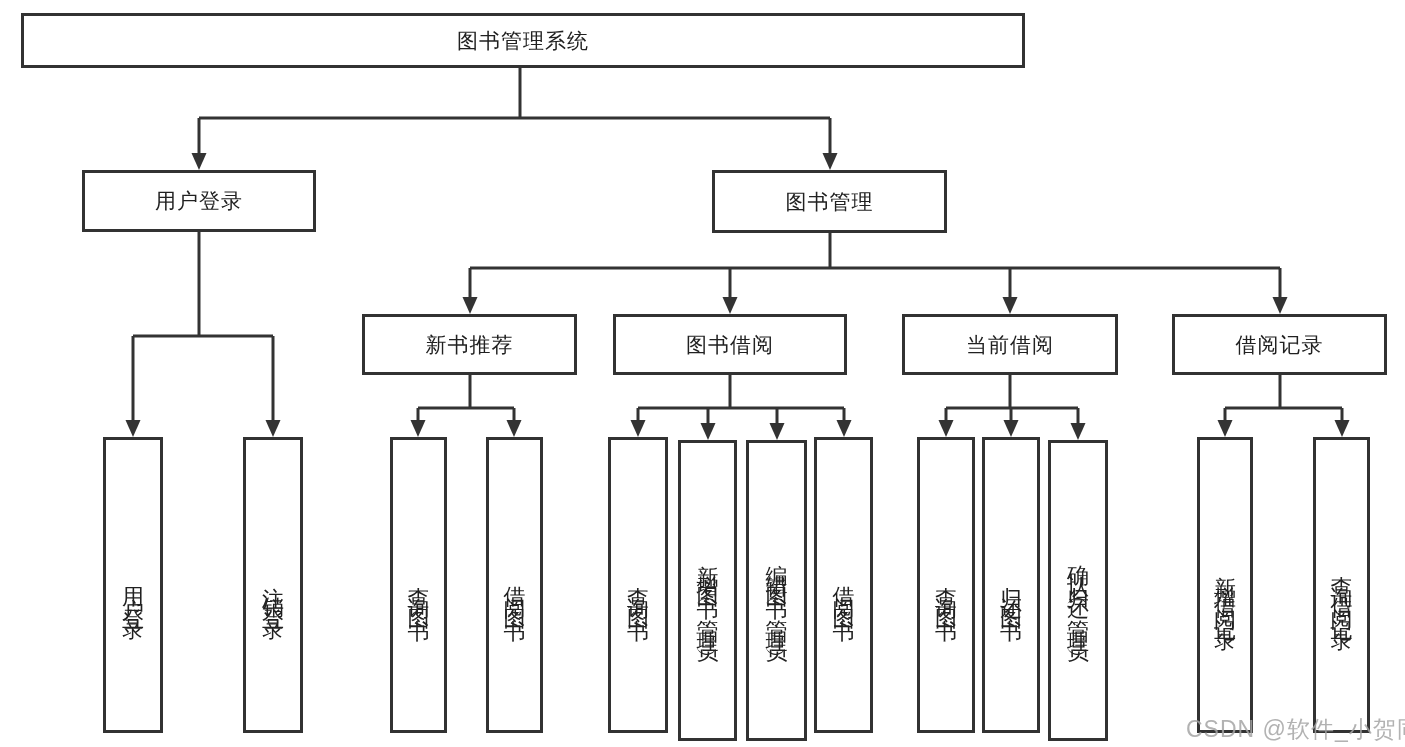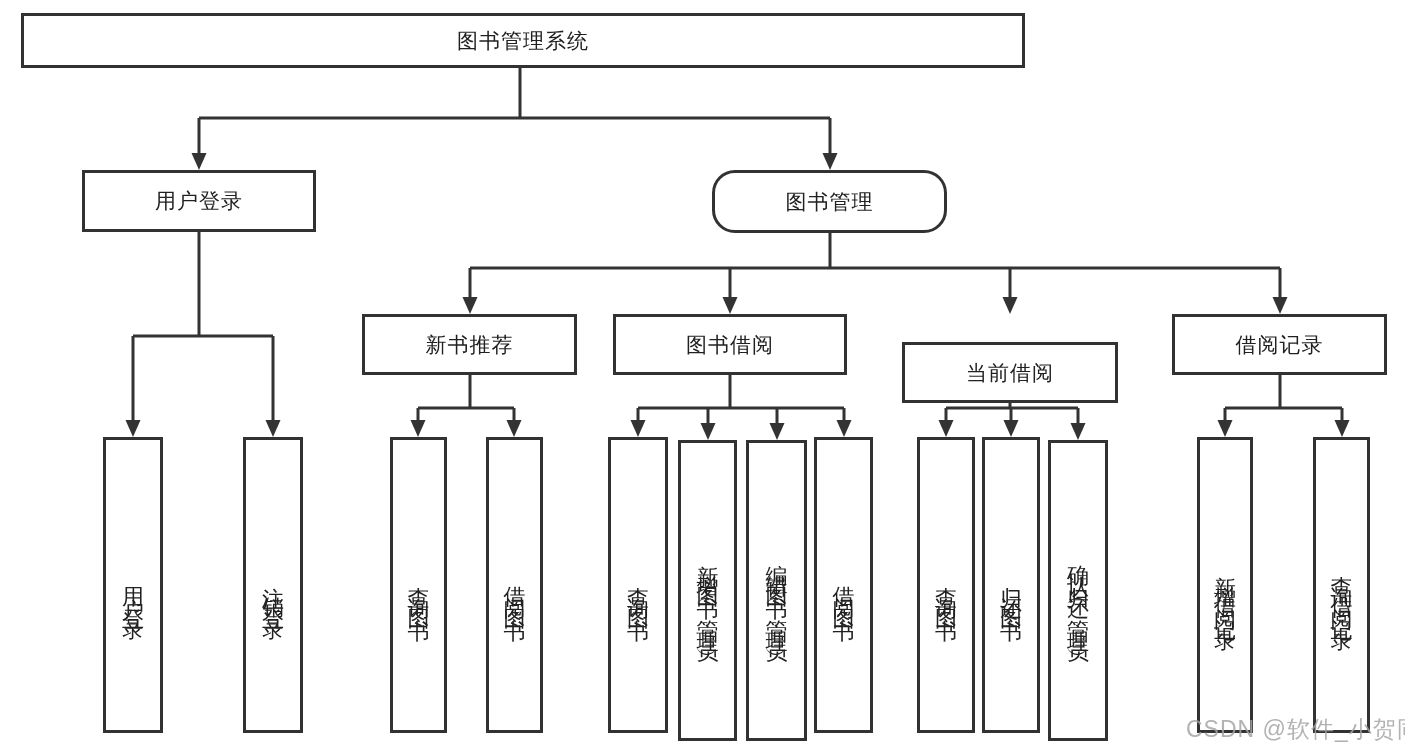--- a/index.html
+++ b/index.html
@@ -119,25 +119,25 @@
       <polygon points="1003.5,420 1018.5,420 1011,437"></polygon>
       <polygon points="1070.5,423 1085.5,423 1078,440"></polygon>
       <polygon points="1217.5,420 1232.5,420 1225,437"></polygon>
       <polygon points="1334.5,420 1349.5,420 1342,437"></polygon>
     </g>
   </svg>
 
   <div class="node" style="left:21px; top:13px; width:1004px; height:55px;">图书管理系统</div>
 
   <div class="node" style="left:82px; top:170px; width:234px; height:62px;">用户登录</div>
-  <div class="node" style="left:712px; top:170px; width:235px; height:63px;border-radius:23px;">图书管理</div>
+  <div class="node" style="left:712px; top:170px; width:235px; height:63px;">图书管理</div>
 
   <div class="node" style="left:613px; top:314px; width:234px; height:61px;">图书借阅</div>
   <div class="node" style="left:362px; top:314px; width:215px; height:61px;">新书推荐</div>
-  <div class="node" style="left:902px; top:314px; width:216px; height:61px;margin-top:28px;">当前借阅</div>
+  <div class="node" style="left:902px; top:314px; width:216px; height:61px;">当前借阅</div>
   <div class="node" style="left:1172px; top:314px; width:215px; height:61px;">借阅记录</div>
 
   <div class="leaf" style="left:103px; top:437px; width:60px; height:296px;">
     <span>用户登录</span>
   </div>
   <div class="leaf" style="left:243px; top:437px; width:60px; height:296px;">
     <span>注销登录</span>
   </div>
 
   <div class="leaf" style="left:390px; top:437px; width:57px; height:296px;">

